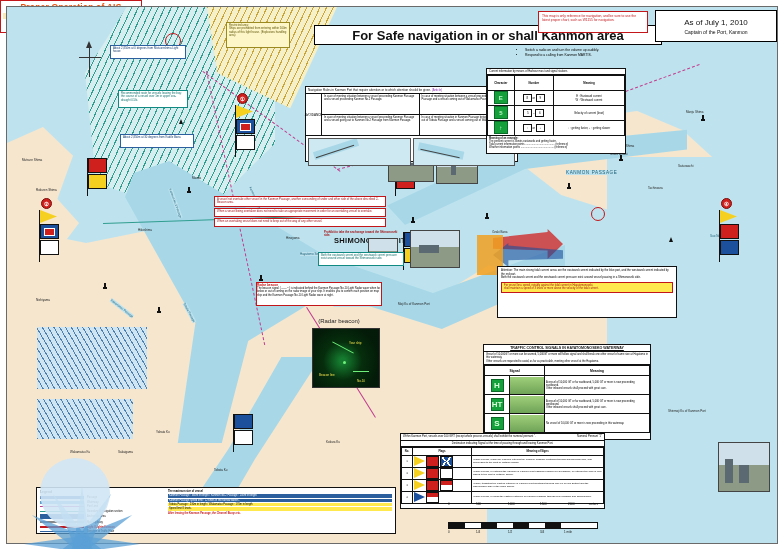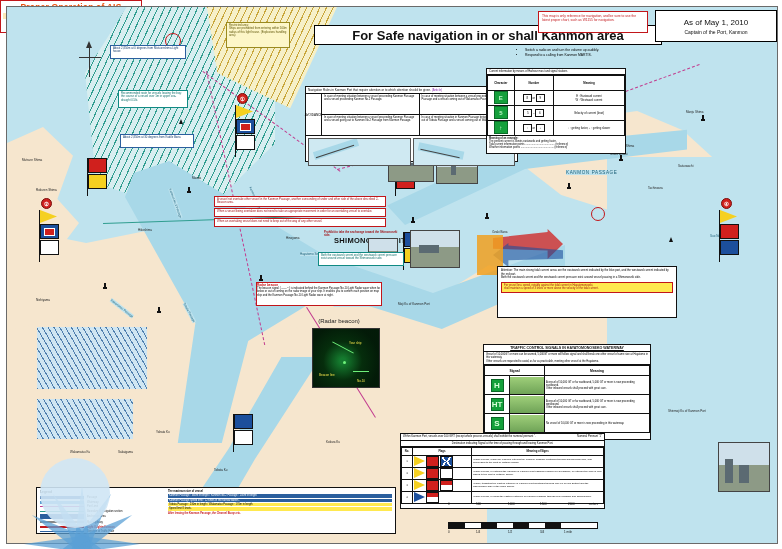--- a/index.html
+++ b/index.html
@@ -387,21 +387,21 @@
   <div class="photo" style="left:718px;top:442px;width:50px;height:48px;">
     <div class="sky"></div>
       <div class="grd"></div>
     <div class="obj" style="left:6px;top:16px;width:8px;height:24px;"></div>
     <div class="obj" style="left:20px;top:22px;width:10px;height:18px;"></div>
   </div>
 
   <div class="box" id="hdr-main">For Safe navigation in or shall Kanmon area</div>
 
   <div class="box" id="hdr-asof">
-    <div class="l1">As of May 1, 2010</div>
+    <div class="l1">As of July 1, 2010</div>
     <div class="l2">Captain of the Port, Kanmon</div>
   </div>
 
   <div class="box" id="hdr-warn">This map is only reference for navigation, and be sure to use the latest proper chart, such as W1155 for navigation.</div>
 
   <div id="ais-box">
     <div class="a1">Proper Operation of AIS</div>
     <div class="a2">KEEP WATCH ON VHF CH16 (24h Japanese &amp; English)</div>
     <div class="a3">Emergency Number at Sea, Dial‘118’</div>
   </div>

